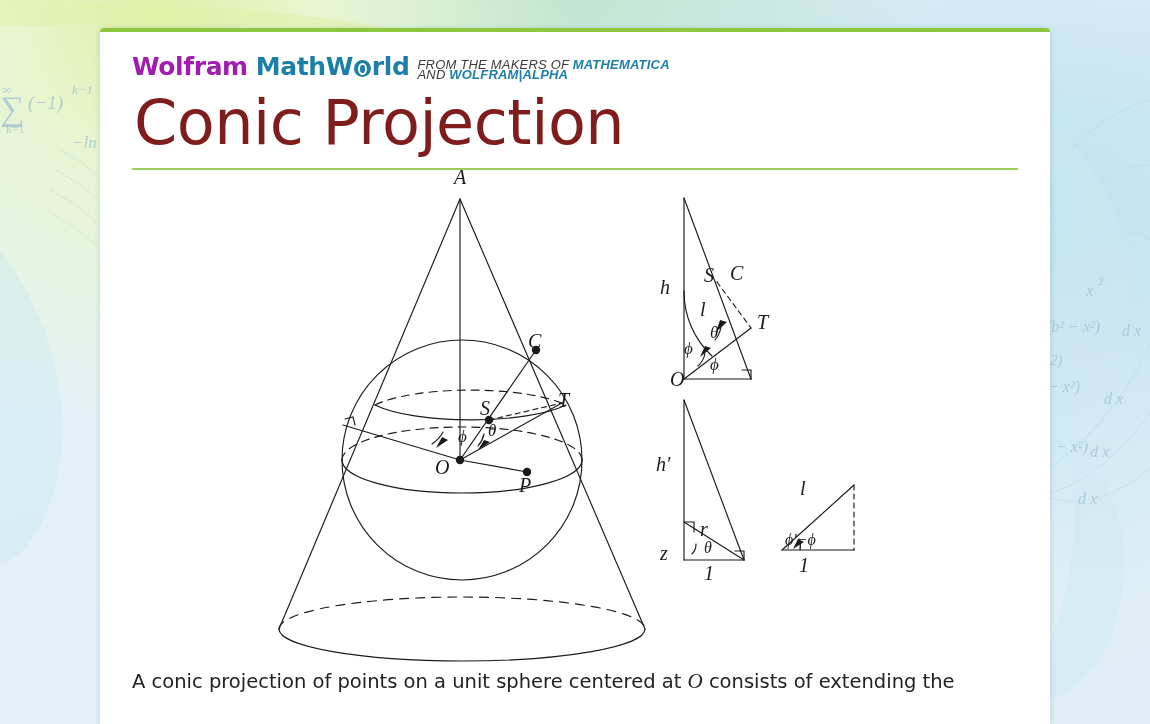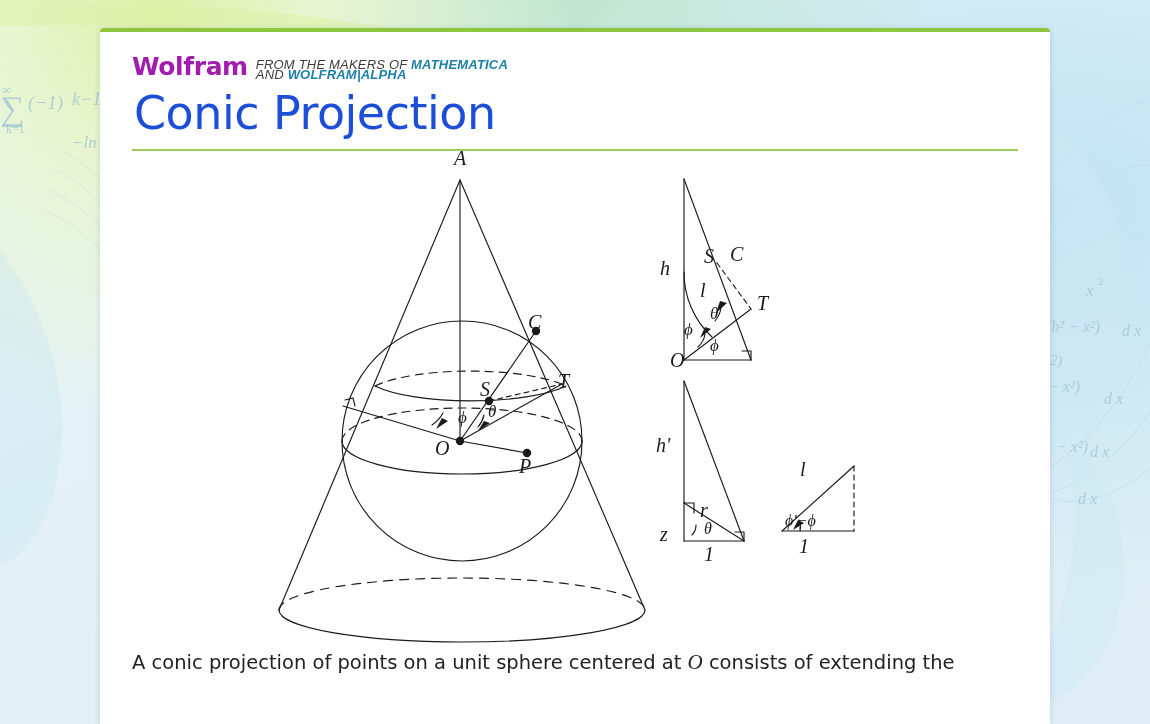--- a/index.html
+++ b/index.html
@@ -46,21 +46,21 @@
   }
   .logo-mathworld .oglyph:before{
     content:"";position:absolute;left:4px;top:2.5px;width:9px;height:12px;
     border:2px solid #fff;border-radius:50%/55%;box-sizing:border-box;
   }
   .logo-tag{font-size:13px;line-height:10px;color:#3b3b3b;padding-top:6px;letter-spacing:.2px;font-style:italic;}
   .logo-tag b{color:#1b7fa8;}
   .logo-tag .l2 b{color:#1b7fa8;margin-top:9px;}
   
   h1.page-title{
-    margin:6px 0 0 2px;font-weight:normal;font-size:46px;color:#1d4ed8;
+    margin:6px 0 0 2px;font-weight:normal;font-size:62px;color:#7f1d1d;
     font-family:"DejaVu Sans",sans-serif;letter-spacing:-.5px;
   }
   .title-rule{height:2px;background:#9acd5a;margin-top:9px;}
   
   .figure{position:relative;height:494px;}
   .figure svg{display:block;margin:0 auto;}
   
   .bodytext{
     font-family:"DejaVu Sans",sans-serif;font-size:19.5px;color:#222;
     margin-top:2px;line-height:1.45;
@@ -93,21 +93,21 @@
     </g>
     <g opacity="0.55" fill="#dff0a8">
       <path d="M0,0 C160,0 300,10 420,34 C300,26 150,22 0,26 Z"></path>
     </g>
   </svg>
 
   <div class="bgtex" style="left:2px;top:82px;font-size:13px;">∞</div>
   <div class="bgtex" style="left:0px;top:90px;font-size:34px;">∑</div>
   <div class="bgtex" style="left:6px;top:122px;font-size:12px;text-align:center;">k=1</div>
   <div class="bgtex" style="left:28px;top:92px;font-size:19px;font-style:italic;">(−1)</div>
-  <div class="bgtex" style="left:72px;top:89px;font-size:18px;font-style:italic;text-align:right;">k−1</div>
+  <div class="bgtex" style="left:72px;top:82px;font-size:13px;font-style:italic;text-align:right;">k−1</div>
   <div class="bgtex" style="left:72px;top:133px;font-size:17px;font-style:italic;text-align:center;">−ln</div>
 
   <div class="bgtex" style="left:1086px;top:281px;font-size:17px;font-style:italic;">x</div>
   <div class="bgtex" style="left:1098px;top:275px;font-size:11px;">2</div>
   <div class="bgtex" style="left:1046px;top:318px;font-size:16px;font-style:italic;">(b² − x²)</div>
   <div class="bgtex" style="left:1122px;top:322px;font-size:16px;font-style:italic;">d x</div>
   <div class="bgtex" style="left:1048px;top:378px;font-size:16px;font-style:italic;">− x²)</div>
   <div class="bgtex" style="left:1104px;top:390px;font-size:16px;font-style:italic;">d x</div>
   <div class="bgtex" style="left:1056px;top:438px;font-size:16px;font-style:italic;">− x²)</div>
   <div class="bgtex" style="left:1090px;top:443px;font-size:16px;font-style:italic;">d x</div>
@@ -115,20 +115,25 @@
   <div class="bgtex" style="left:1078px;top:490px;font-size:16px;font-style:italic;">d x</div>
   <div class="bgtex" style="left:1050px;top:352px;font-size:15px;font-style:italic;">2)</div>
 </div>
 
 <div id="card">
   <div class="topbar"></div>
   <div class="inner">
 
     <div class="logo-row">
       <span class="logo-wolfram">Wolfram</span>
+      <span class="logo-mathworld">
+        <span>MathW</span>
+        <span class="oglyph"></span>
+        <span>rld</span>
+      </span>
       <span class="logo-tag">
         <span class="l1"><span>FROM THE MAKERS OF </span><b>MATHEMATICA</b></span><br>
         <span class="l2"><span>AND </span><b>WOLFRAM|ALPHA</b></span>
       </span>
     </div>
 
     <h1 class="page-title">Conic Projection</h1>
     <div class="title-rule"></div>
 
     <div class="figure">

